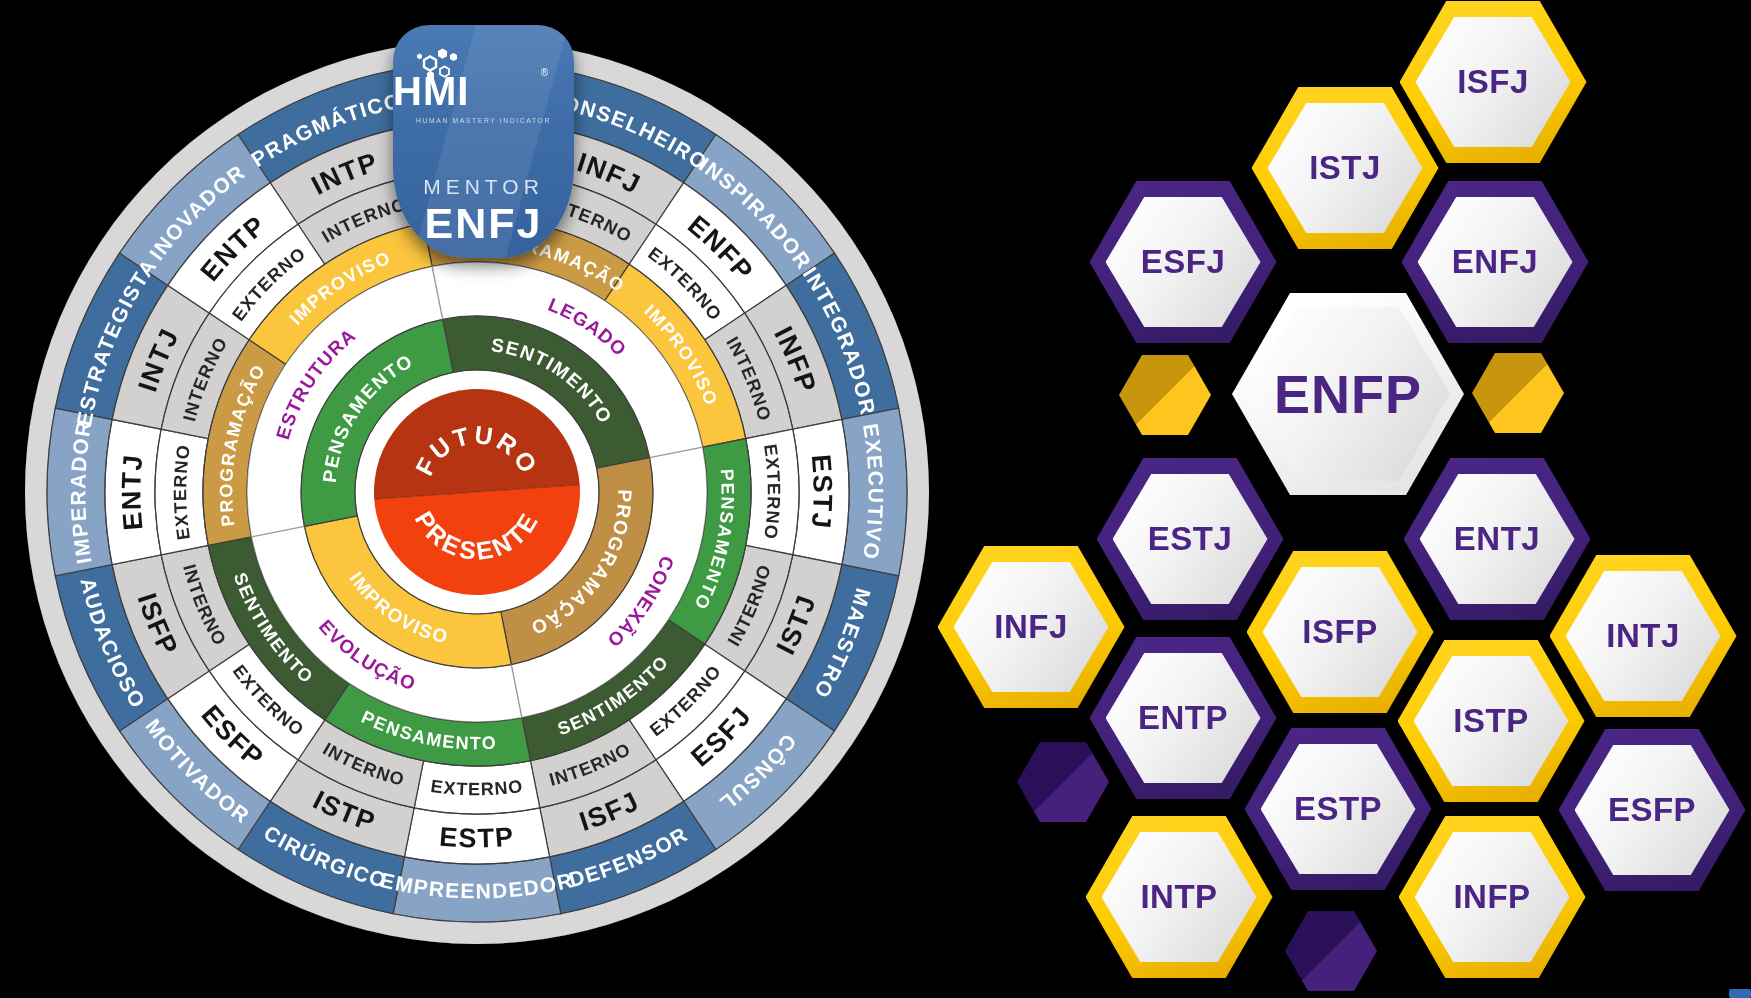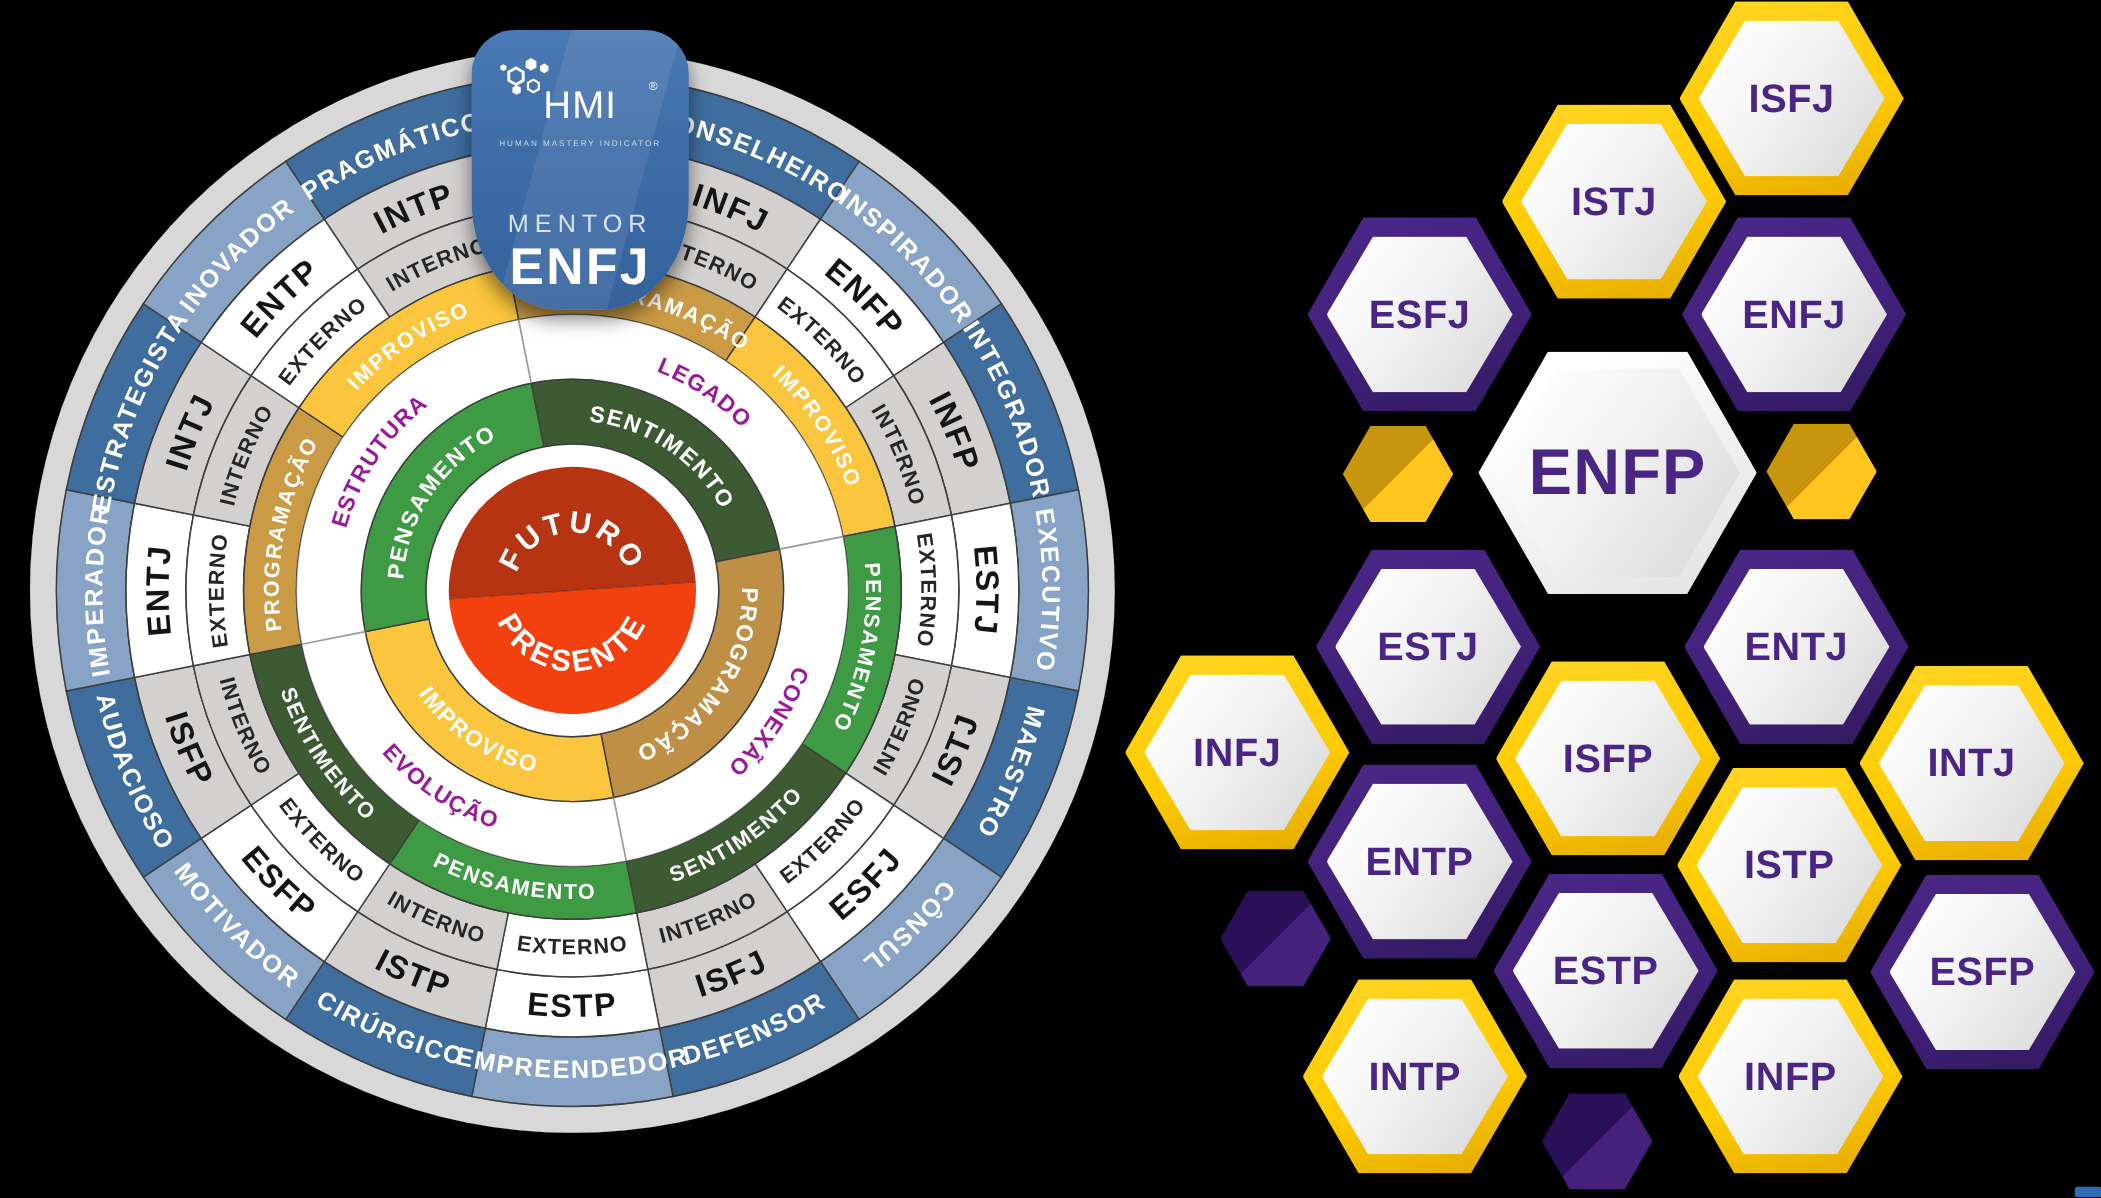--- a/index.html
+++ b/index.html
@@ -16,22 +16,22 @@
   .tx-ctr{font-size:25px;font-weight:800;fill:#ffffff;letter-spacing:3px;}
 
   
   #badge{position:absolute;left:393px;top:25px;width:181px;height:233px;z-index:5;
          background:linear-gradient(180deg,#4a7ab3 0%,#3e6da8 40%,#35629d 100%);
          border-radius:36px 36px 72px 72px / 36px 36px 90px 90px;
          box-shadow:0 8px 16px rgba(0,0,0,.5);}
   #badge:before{content:"";position:absolute;inset:0;border-radius:inherit;
          background:linear-gradient(105deg,rgba(255,255,255,0) 34%,rgba(255,255,255,.08) 34%,rgba(255,255,255,.08) 72%,rgba(255,255,255,0) 72%);}
   #badge .logo{position:absolute;left:22px;top:22px;}
-  #badge .brand{position:absolute;left:0;top:44px;width:100%;text-align:center;
-         color:#fff;font-size:32px;font-weight:400;letter-spacing:1px;}
+  #badge .brand{position:absolute;left:0;top:44px;width:100%;
+         color:#fff;font-size:40px;font-weight:700;letter-spacing:1px;}
   #badge .reg{position:absolute;right:26px;top:42px;color:#fff;font-size:10px;}
   #badge .tagline{position:absolute;left:0;top:92px;width:100%;text-align:center;
          color:#c9d9ec;font-size:6.8px;font-weight:400;letter-spacing:1.6px;}
   #badge .kicker{position:absolute;left:0;top:150px;width:100%;text-align:center;
          color:#d6e3f3;font-size:21px;font-weight:400;letter-spacing:5px;}
   #badge .type{position:absolute;left:0;top:174px;width:100%;text-align:center;
          color:#fff;font-size:43px;font-weight:800;letter-spacing:2px;}
 
   
   #honeycomb{position:absolute;left:0;top:0;width:100%;height:100%;z-index:2;}

